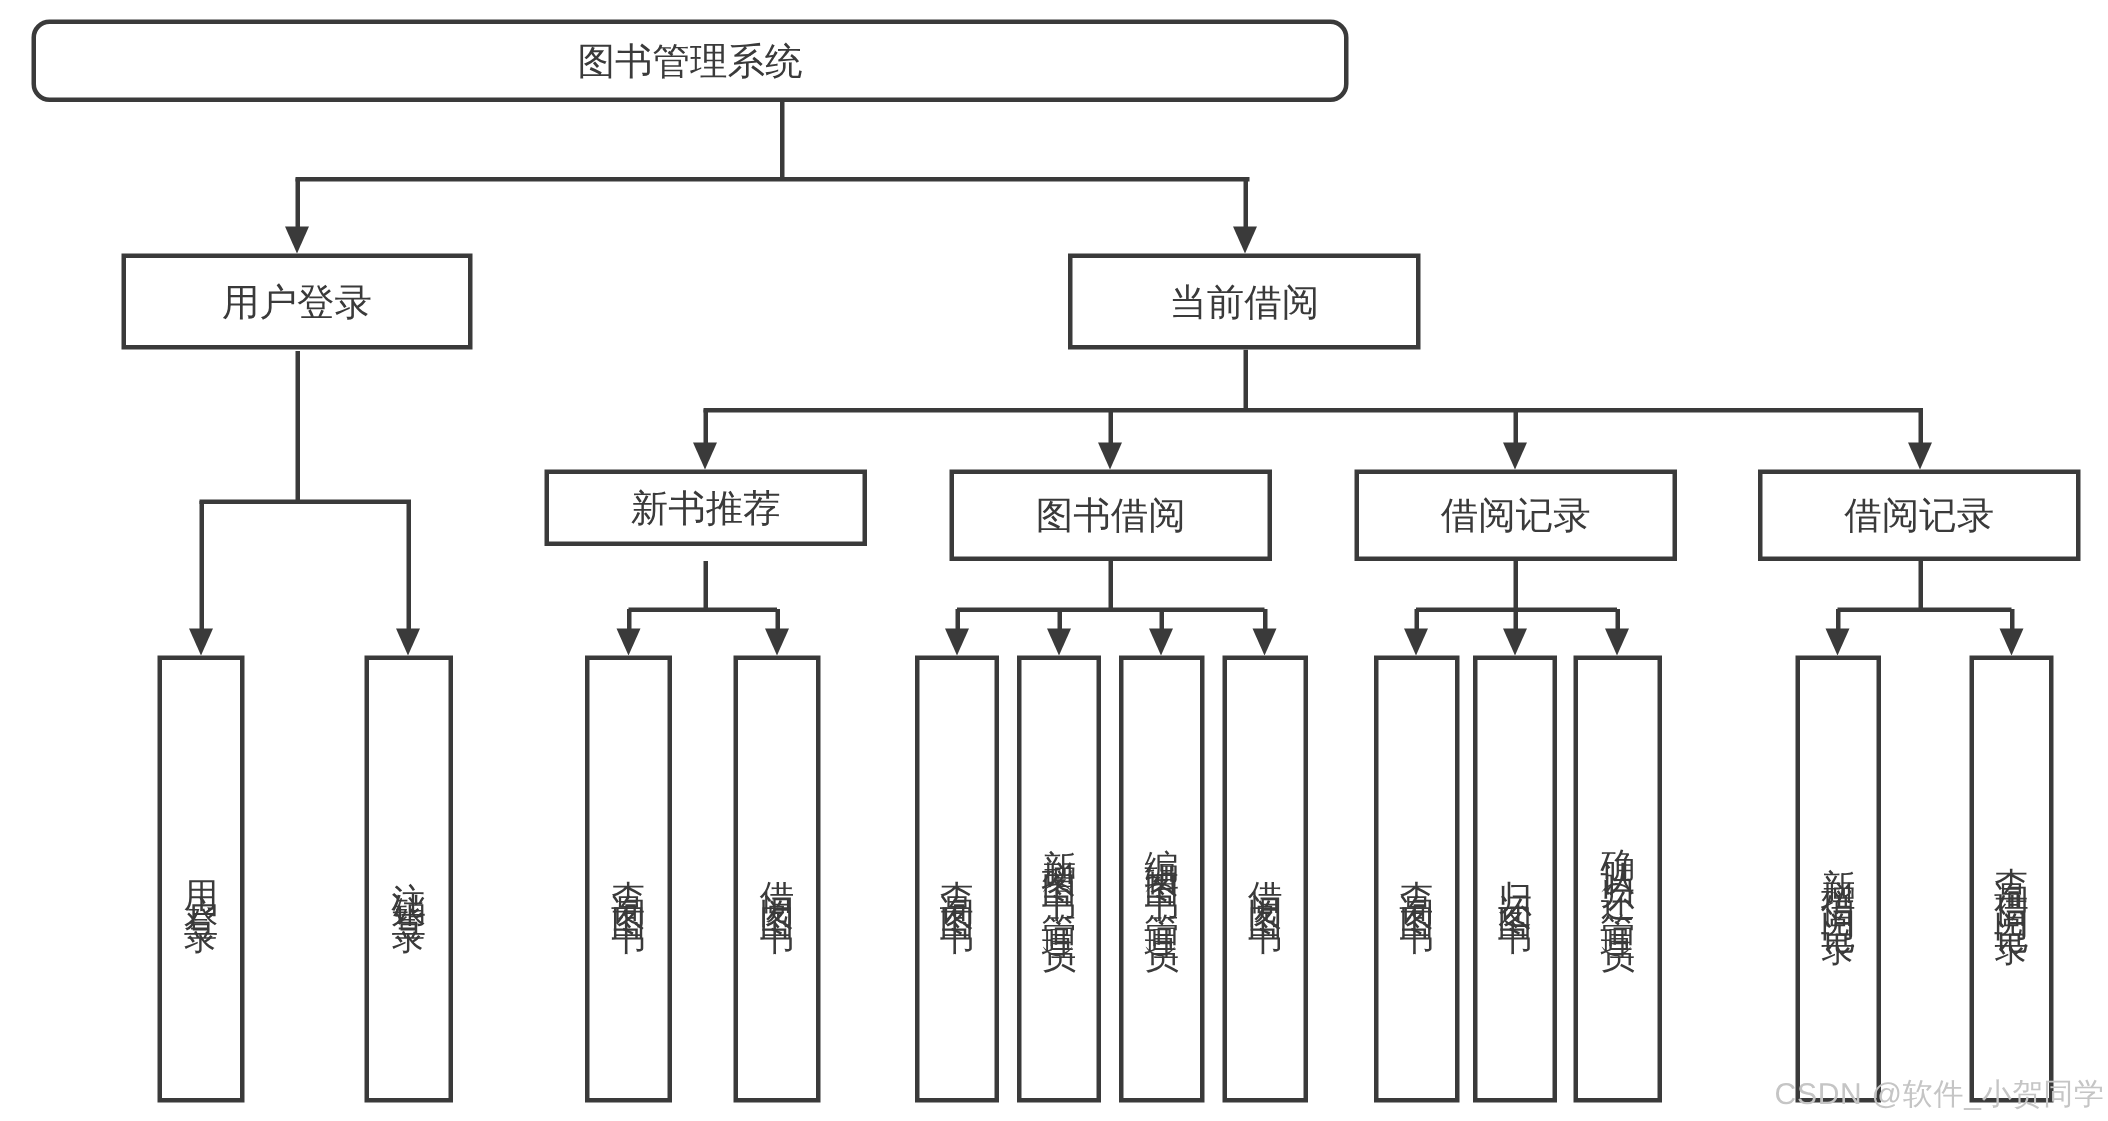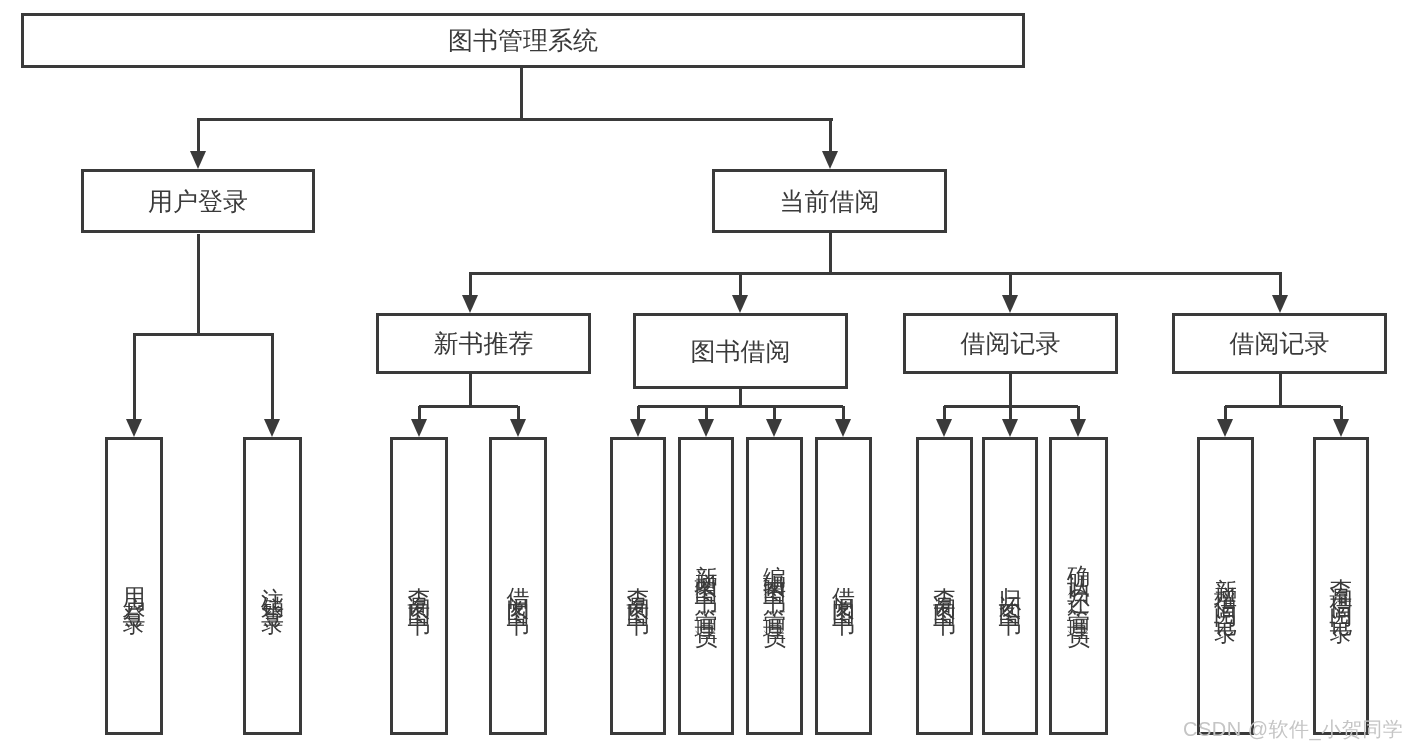--- a/index.html
+++ b/index.html
@@ -41,35 +41,35 @@
     letter-spacing:0.5px;
     white-space:nowrap;
     z-index:5;
   }
 </style>
 </head>
 <body>
 
 <div id="canvas">
 
-  <div class="node" style="left:21px;top:13px;width:1004px;height:55px;">
+  <div class="node" style="left:21px;top:13px;width:878px;height:55px;border-radius:12px;">
     <span>图书管理系统</span>
   </div>
 
   <div class="node" style="left:81px;top:169px;width:234px;height:64px;">
     <span>用户登录</span>
   </div>
   <div class="node" style="left:712px;top:169px;width:235px;height:64px;">
     <span>当前借阅</span>
   </div>
 
-  <div class="node" style="left:376px;top:313px;width:215px;height:61px;">
+  <div class="node" style="left:363px;top:313px;width:215px;height:51px;">
     <span>新书推荐</span>
   </div>
-  <div class="node" style="left:633px;top:313px;width:215px;height:76px;">
+  <div class="node" style="left:633px;top:313px;width:215px;height:61px;">
     <span>图书借阅</span>
   </div>
   <div class="node" style="left:903px;top:313px;width:215px;height:61px;">
     <span>借阅记录</span>
   </div>
   <div class="node" style="left:1172px;top:313px;width:215px;height:61px;">
     <span>借阅记录</span>
   </div>
 
   <div class="node leaf" style="left:105px;top:437px;width:58px;height:298px;">

